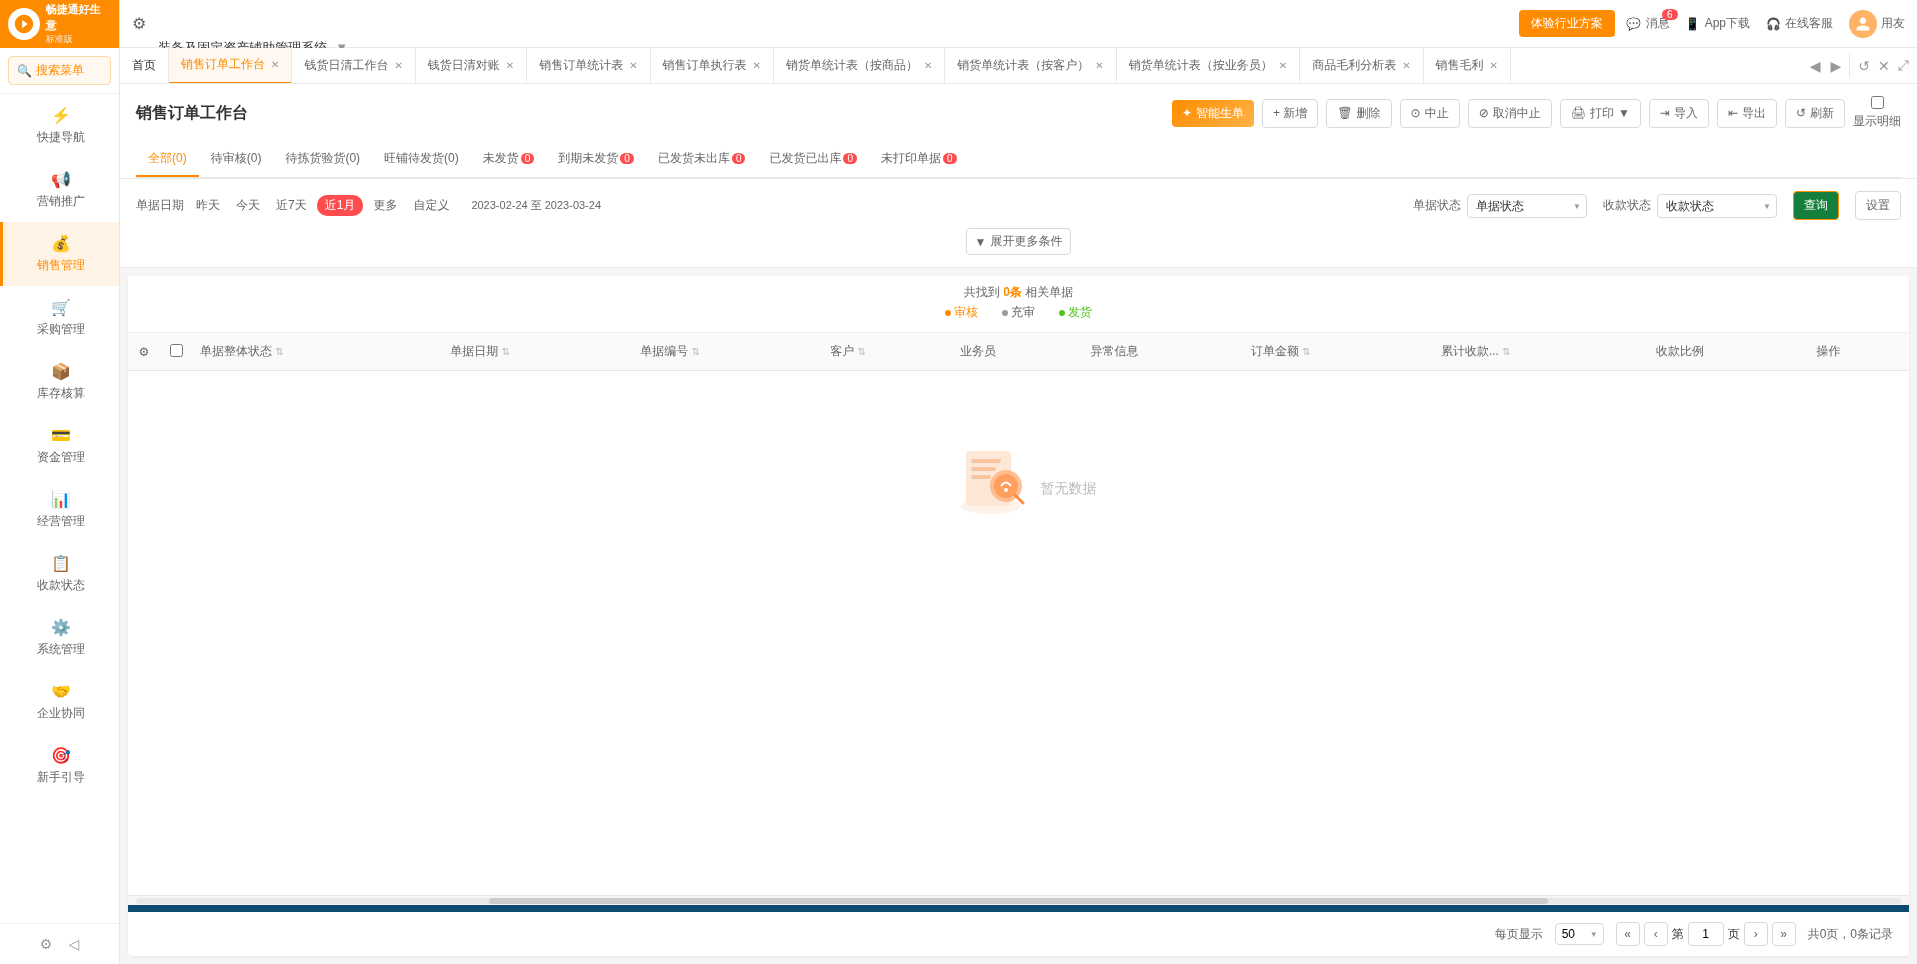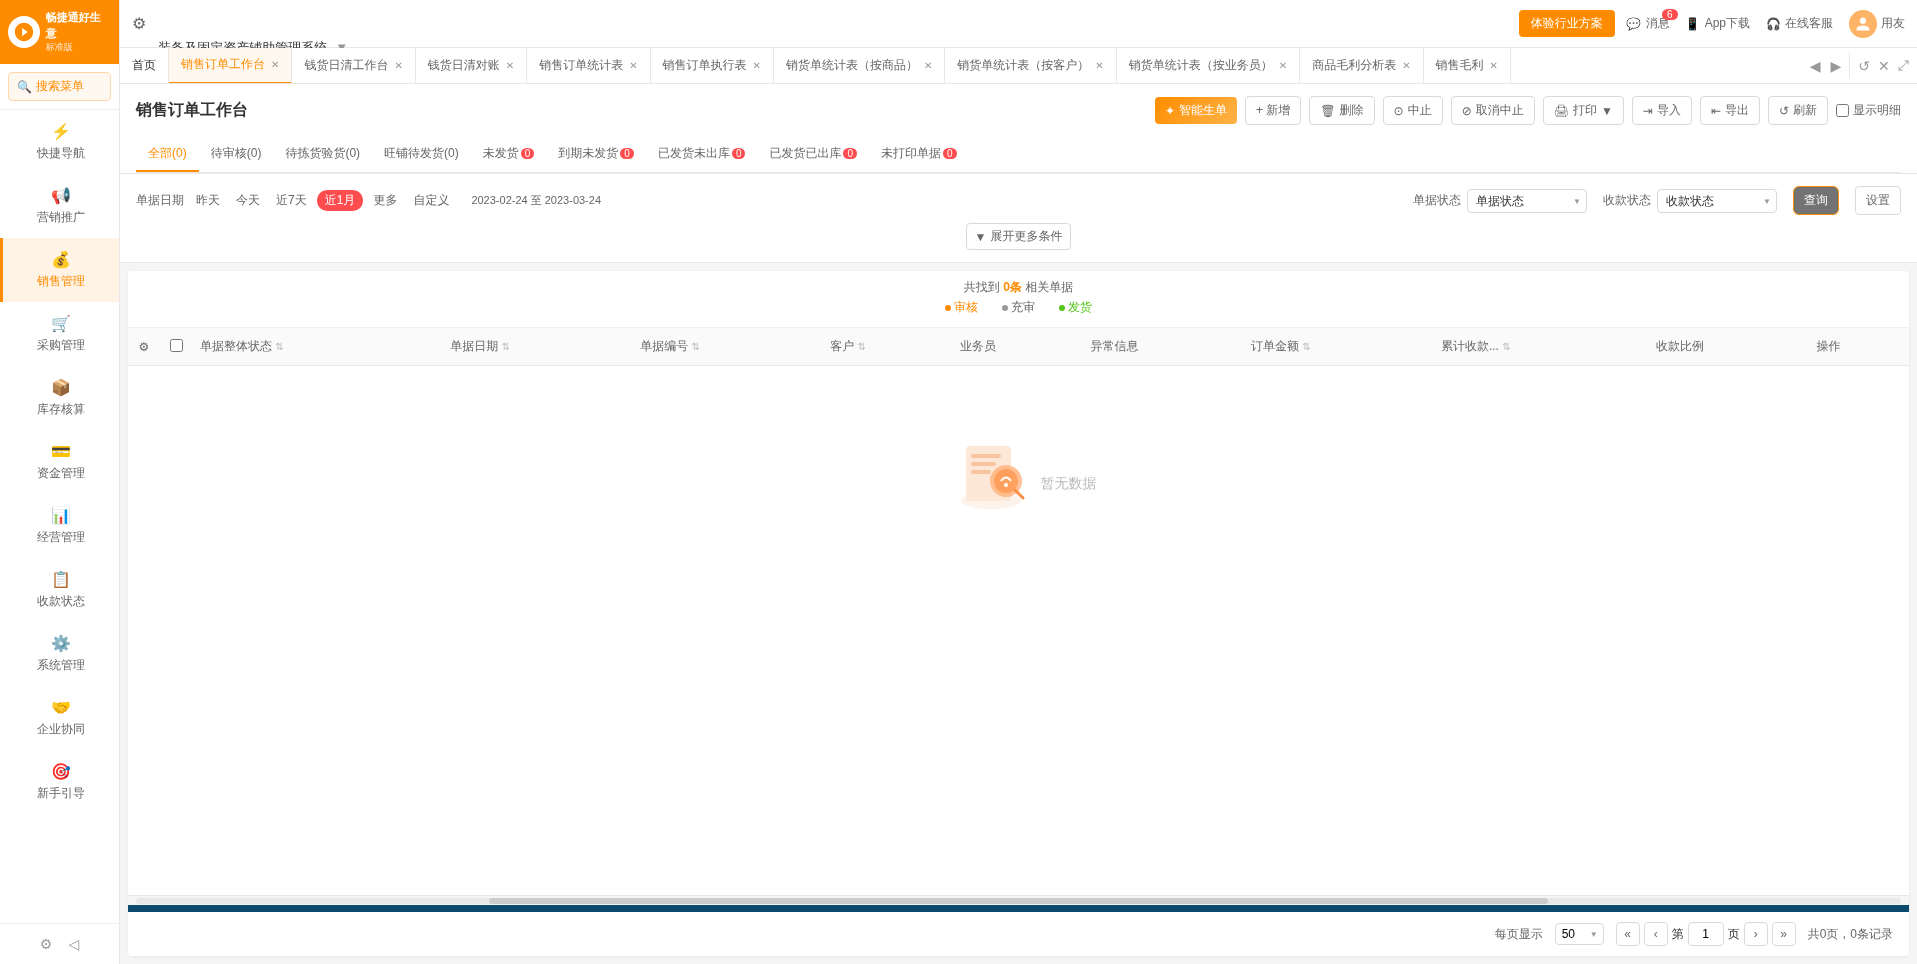--- a/index.html
+++ b/index.html
@@ -1,20 +1,20 @@
 <!DOCTYPE html>
 <html><head>
   <meta charset="utf-8">
   <style>
     * { margin: 0; padding: 0; box-sizing: border-box; }
     body { font-family: 'Microsoft YaHei', Arial, sans-serif; font-size: 12px; background: #f5f5f5; color: #333; overflow: hidden; width: 1917px; height: 964px; display: flex; }
 
     
     .sidebar { width: 120px; min-width: 120px; background: #fff; display: flex; flex-direction: column; border-right: 1px solid #e8e8e8; height: 964px; }
-    .sidebar-logo { background: #ff8c00; color: #fff; padding: 8px; display: flex; align-items: center; gap: 6px; height: 64px; }
+    .sidebar-logo { background: #ff8c00; color: #fff; padding: 8px; display: flex; align-items: center; gap: 6px; height: 48px; }
     .sidebar-logo-icon { width: 32px; height: 32px; background: #fff; border-radius: 50%; display: flex; align-items: center; justify-content: center; }
     .sidebar-logo-icon svg { width: 22px; height: 22px; }
     .sidebar-logo-text { font-size: 11px; line-height: 1.4; color: #fff; font-weight: bold; }
     .sidebar-logo-sub { font-size: 9px; color: rgba(255,255,255,0.8); }
     .sidebar-search { padding: 8px; border-bottom: 1px solid #f0f0f0; }
     .sidebar-search-btn { width: 100%; background: #fff8f0; border: 1px solid #ffd8a8; border-radius: 4px; padding: 5px 8px; cursor: pointer; color: #ff8c00; font-size: 12px; display: flex; align-items: center; gap: 4px; }
     .sidebar-item { padding: 12px 8px; display: flex; flex-direction: column; align-items: center; gap: 4px; cursor: pointer; color: #666; font-size: 12px; border-left: 3px solid transparent; }
     .sidebar-item.active { background: #fff3e6; color: #ff8c00; border-left-color: #ff8c00; }
     .sidebar-item-icon { font-size: 16px; }
     .sidebar-bottom { margin-top: auto; padding: 8px; display: flex; gap: 8px; align-items: center; justify-content: center; border-top: 1px solid #f0f0f0; }
@@ -47,21 +47,21 @@
 
     
     .content { flex: 1; display: flex; flex-direction: column; overflow: hidden; background: #f5f5f5; }
     .content-header { background: #fff; padding: 12px 16px 0; border-bottom: 1px solid #e8e8e8; }
     .content-title-bar { display: flex; align-items: center; justify-content: space-between; margin-bottom: 12px; }
     .content-title { font-size: 16px; font-weight: 600; color: #333; }
     .content-actions { display: flex; align-items: center; gap: 8px; }
     .action-btn { display: flex; align-items: center; gap: 4px; padding: 5px 10px; border: 1px solid #d9d9d9; border-radius: 4px; background: #fff; cursor: pointer; font-size: 12px; color: #666; }
     .action-btn.primary { background: #ff8c00; color: #fff; border-color: #ff8c00; }
     .ai-btn { background: linear-gradient(135deg, #ff8c00, #ffb347); color: #fff; border: none; border-radius: 4px; padding: 5px 10px; cursor: pointer; font-size: 12px; display: flex; align-items: center; gap: 4px; }
-    .checkbox-label { display: flex; align-items: center; gap: 4px; font-size: 12px; color: #666; cursor: pointer; }
+    .checkbox-label { display: flex; align-items: center; gap: 4px; font-size: 12px; color: #666; cursor: pointer; flex-direction: column; }
 
     
     .sub-tabs { display: flex; gap: 0; border-bottom: 1px solid #e8e8e8; }
     .sub-tab { padding: 8px 12px; cursor: pointer; font-size: 12px; color: #666; border-bottom: 2px solid transparent; white-space: nowrap; }
     .sub-tab.active { color: #ff8c00; border-bottom-color: #ff8c00; font-weight: 500; }
     .sub-tab .badge-red { color: #fff; background: #ff4d4f; border-radius: 10px; padding: 0 4px; font-size: 10px; margin-left: 2px; }
 
     
     .filter-area { background: #fff; padding: 12px 16px; border-bottom: 1px solid #e8e8e8; }
     .filter-row { display: flex; align-items: center; gap: 16px; flex-wrap: wrap; }
@@ -384,21 +384,21 @@
           </div>
         </div>
         <div class="filter-item">
           <span class="filter-label">收款状态</span>
           <div class="select-wrapper">
             <select class="filter-select">
               <option>收款状态</option>
             </select>
           </div>
         </div>
-        <button class="action-btn primary" style="background:#737373;color:#fff;border-color:#ff8c00;border-radius:6px;">查询</button>
+        <button class="action-btn primary" style="background:#15803d;color:#fff;border-color:#ff8c00;">查询</button>
         <button class="action-btn">设置</button>
       </div>
       <div style="margin-top: 8px; display: flex; justify-content: center;">
         <button class="expand-more">
           <span>▼</span>
           <span>展开更多条件</span>
         </button>
       </div>
     </div>
 

